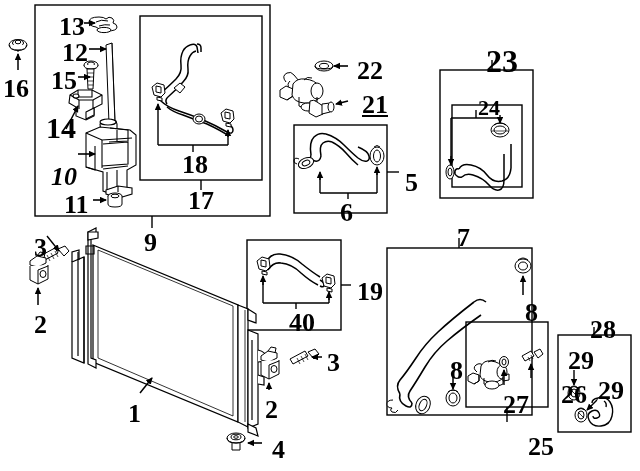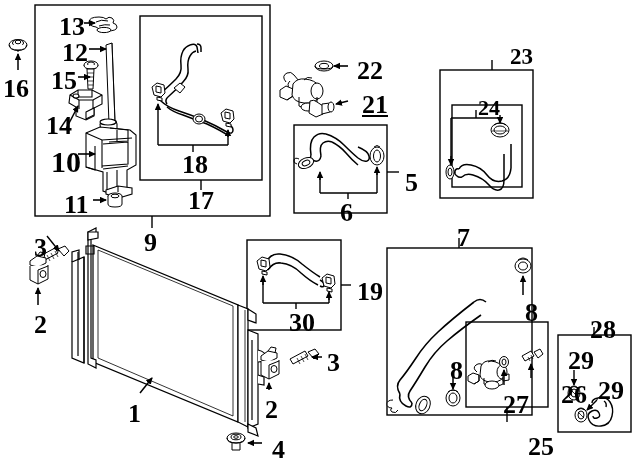--- a/index.html
+++ b/index.html
@@ -410,34 +410,34 @@
       <div class="lbl" style="left: 265px; top: 397px; font-size: 26px;">2</div>
       <div class="lbl" style="left: 34px; top: 235px; font-size: 26px;">3</div>
       <div class="lbl" style="left: 327px; top: 350px; font-size: 26px;">3</div>
       <div class="lbl" style="left: 272px; top: 437px; font-size: 26px;">4</div>
       <div class="lbl" style="left: 405px; top: 170px; font-size: 26px;">5</div>
       <div class="lbl" style="left: 340px; top: 200px; font-size: 26px;">6</div>
       <div class="lbl" style="left: 457px; top: 225px; font-size: 26px;">7</div>
       <div class="lbl" style="left: 525px; top: 300px; font-size: 26px;">8</div>
       <div class="lbl" style="left: 450px; top: 358px; font-size: 26px;">8</div>
       <div class="lbl" style="left: 144px; top: 230px; font-size: 26px;">9</div>
-      <div class="lbl" style="left: 51px; top: 147px; font-size: 30px;">10</div>
+      <div class="lbl" style="left: 51px; top: 164px; font-size: 26px; font-style: italic;">10</div>
       <div class="lbl" style="left: 64px; top: 192px; font-size: 26px;">11</div>
       <div class="lbl" style="left: 62px; top: 40px; font-size: 26px;">12</div>
       <div class="lbl" style="left: 59px; top: 14px; font-size: 26px;">13</div>
-      <div class="lbl" style="left: 46px; top: 113px; font-size: 26px;">14</div>
+      <div class="lbl" style="left: 46px; top: 113px; font-size: 30px;">14</div>
       <div class="lbl" style="left: 51px; top: 68px; font-size: 26px;">15</div>
       <div class="lbl" style="left: 3px; top: 76px; font-size: 26px;">16</div>
       <div class="lbl" style="left: 188px; top: 188px; font-size: 26px;">17</div>
       <div class="lbl" style="left: 182px; top: 152px; font-size: 26px;">18</div>
       <div class="lbl" style="left: 357px; top: 279px; font-size: 26px;">19</div>
-      <div class="lbl" style="left: 289px; top: 310px; font-size: 26px;">30</div>
+      <div class="lbl" style="left: 289px; top: 310px; font-size: 26px;">40</div>
       <div class="lbl" style="left: 362px; top: 92px; font-size: 26px; text-decoration: underline;">21</div>
       <div class="lbl" style="left: 357px; top: 58px; font-size: 26px;">22</div>
-      <div class="lbl" style="left: 510px; top: 45px; font-size: 23px;">23</div>
+      <div class="lbl" style="left: 486px; top: 45px; font-size: 32px;">23</div>
       <div class="lbl" style="left: 478px; top: 85px; font-size: 22px; margin-top: 12px;">24</div>
       <div class="lbl" style="left: 528px; top: 434px; font-size: 26px;">25</div>
       <div class="lbl" style="left: 533px; top: 382px; font-size: 26px; padding-left: 28px;">26</div>
       <div class="lbl" style="left: 503px; top: 392px; font-size: 26px;">27</div>
       <div class="lbl" style="left: 590px; top: 317px; font-size: 26px;">28</div>
       <div class="lbl" style="left: 568px; top: 348px; font-size: 26px;">29</div>
       <div class="lbl" style="left: 598px; top: 378px; font-size: 26px;">29</div>
     </div>
 
 </div>

